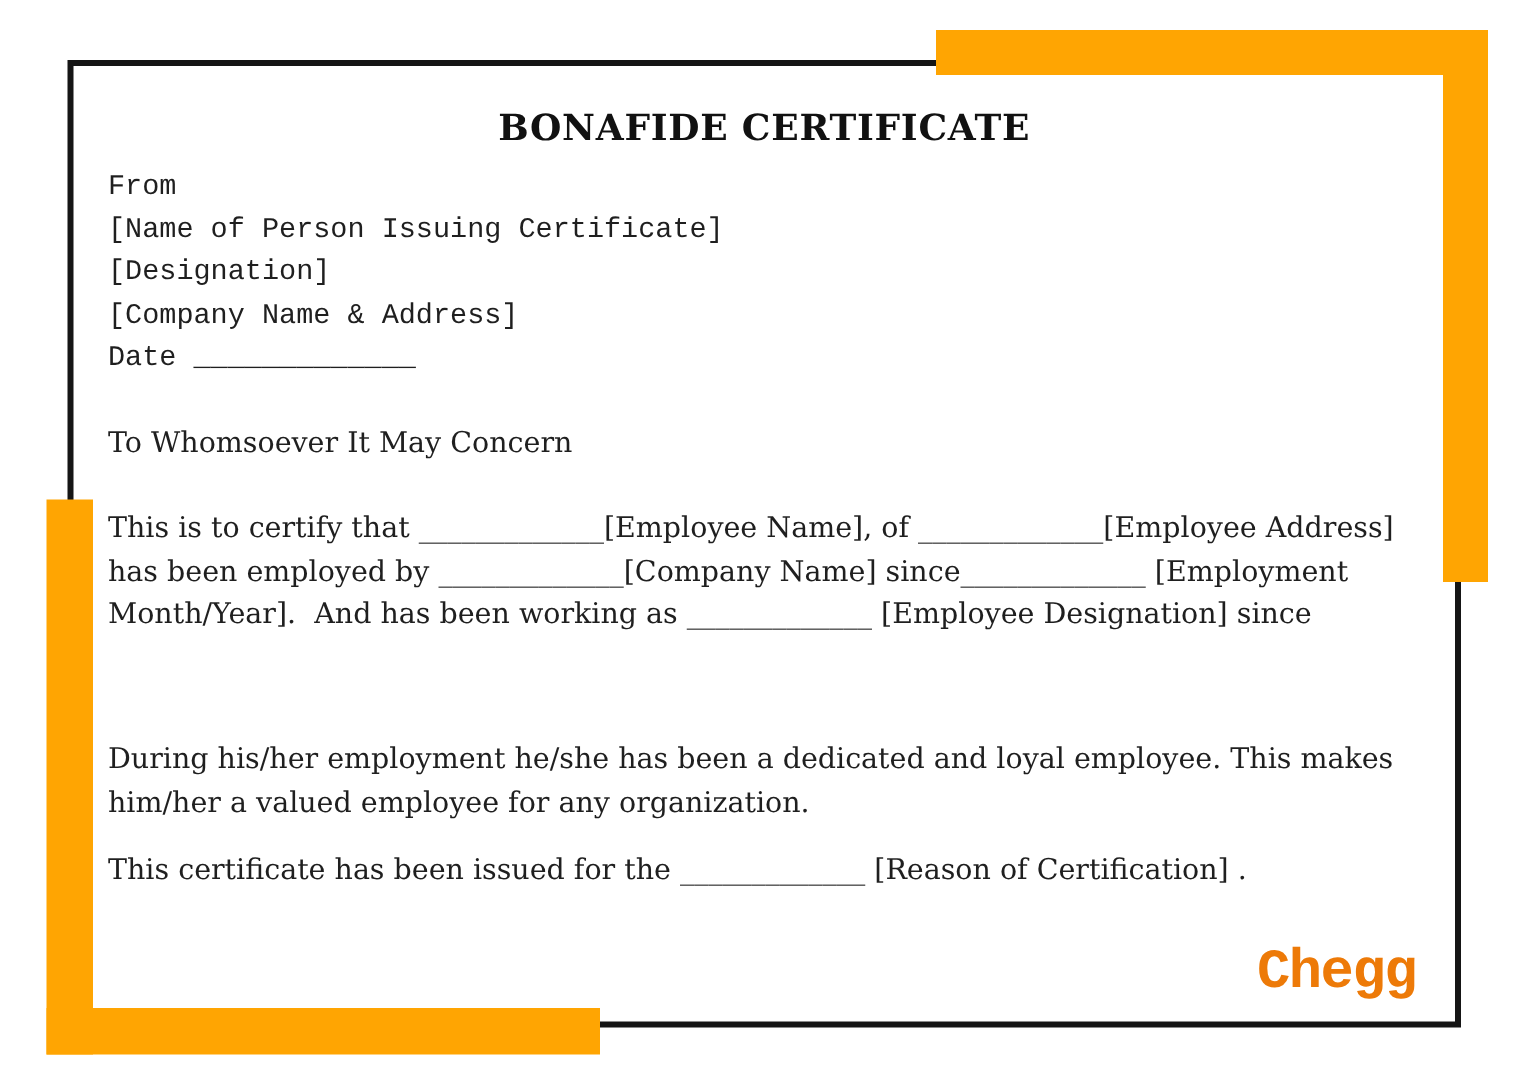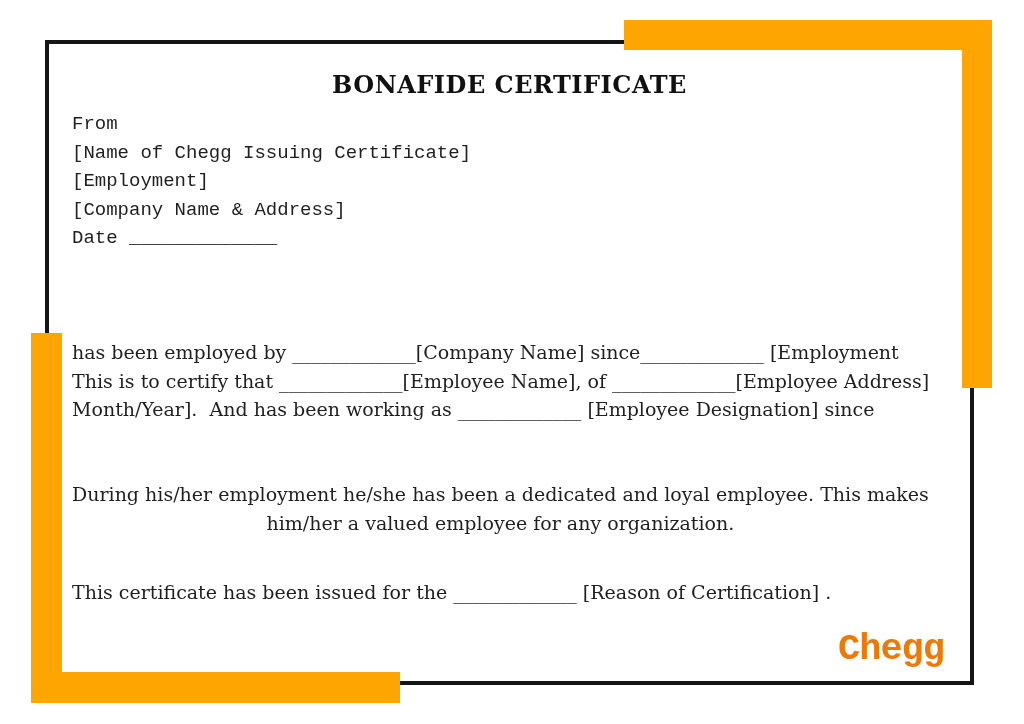--- a/index.html
+++ b/index.html
@@ -35,22 +35,22 @@
     text-align:center;font-weight:bold;font-size:24px;
     letter-spacing:0.5px;color:#111;
   }
 
   .block{position:absolute;left:72px;font-size:19px;line-height:28.5px;}
   .doc-line{white-space:pre;}
 
   .from-block{top:110px;font-family:Liberation Mono, monospace;}
   .salutation-block{top:281px;}
   .para1{top:338px;}
-  .para2{top:480px;text-align:center;}
-  .para3{top:566px;margin-top:12px;}
+  .para2{top:492px;}
+  .para3{top:566px;}
 
   .logo{
     position:absolute;left:838px;top:628px;
     font-family:Liberation Mono, monospace;font-weight:bold;
     font-size:37px;letter-spacing:-1px;color:var(--logo);
   }
 </style>
 </head>
 <body>
 
@@ -60,30 +60,33 @@
 <div class="accent accent-right"></div>
 <div class="accent accent-left"></div>
 <div class="accent accent-bottom"></div>
 
 <div class="text-layer">
 
   <div class="title">BONAFIDE CERTIFICATE</div>
 
   <div class="block from-block">
     <div class="doc-line">From</div>
-    <div class="doc-line">[Name of Chegg Issuing Certificate]</div>
-    <div class="doc-line">[Employment]</div>
+    <div class="doc-line">[Name of Person Issuing Certificate]</div>
+    <div class="doc-line">[Designation]</div>
     <div class="doc-line">[Company Name &amp; Address]</div>
     <div class="doc-line">Date _____________</div>
   </div>
 
+  <div class="block salutation-block">
+    <div class="doc-line">To Whomsoever It May Concern</div>
+  </div>
 
   <div class="block para1">
+    <div class="doc-line">This is to certify that _____________[Employee Name], of _____________[Employee Address]</div>
     <div class="doc-line">has been employed by _____________[Company Name] since_____________ [Employment</div>
-    <div class="doc-line">This is to certify that _____________[Employee Name], of _____________[Employee Address]</div>
     <div class="doc-line">Month/Year].  And has been working as _____________ [Employee Designation] since</div>
   </div>
 
   <div class="block para2">
     <div class="doc-line">During his/her employment he/she has been a dedicated and loyal employee. This makes</div>
     <div class="doc-line">him/her a valued employee for any organization.</div>
   </div>
 
   <div class="block para3">
     <div class="doc-line">This certificate has been issued for the _____________ [Reason of Certification] .</div>

